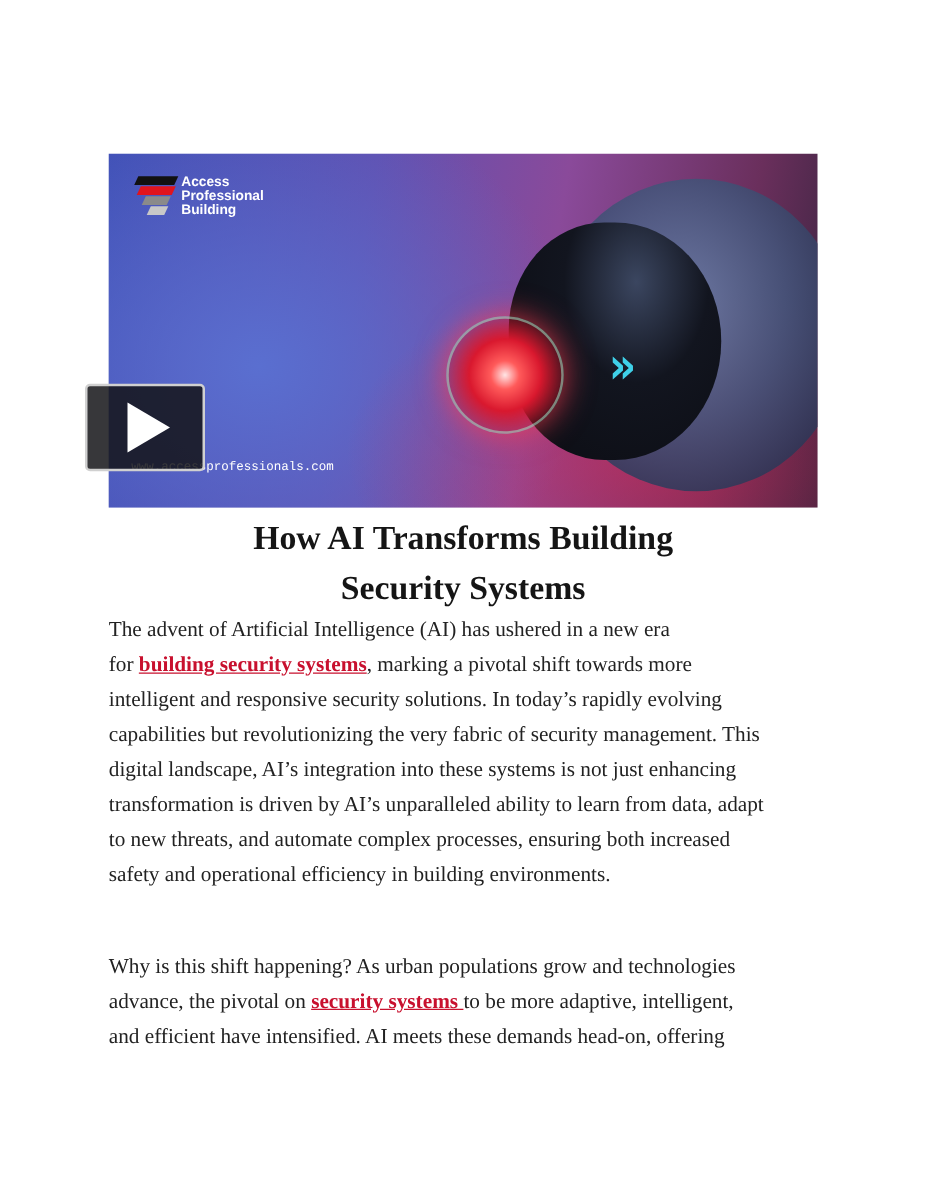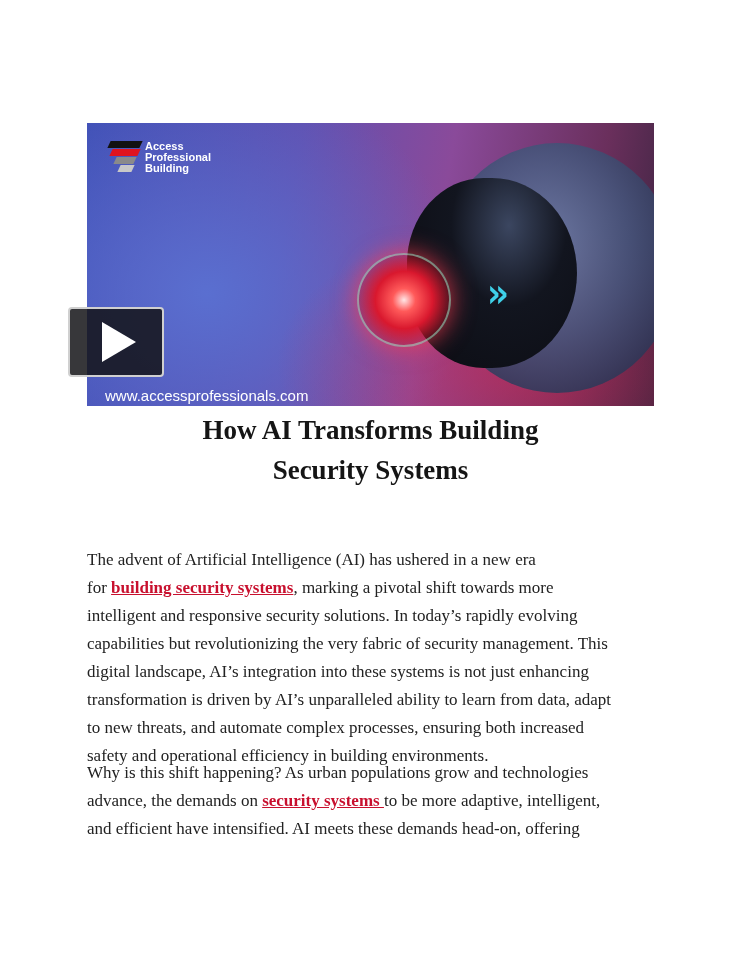--- a/index.html
+++ b/index.html
@@ -43,38 +43,38 @@
   .logo-mark .s4 { left: 14px; top: 24px; width: 14px; background: #c8c8c8; }
   .logo-text {
     font-family: Liberation Sans, sans-serif; color: #fff; font-weight: bold;
     font-size: 11px; line-height: 11px;
   }
   .hero-title {
     position: absolute; left: 18px; top: 187px; color: #fff; font-family: "DejaVu Sans", "Liberation Sans", sans-serif;
     font-size: 19px; line-height: 26px; font-weight: 500;
   }
   .hero-url {
-    position: absolute; left: 18px; top: 264px; color: #fff; font-family: Liberation Sans, sans-serif;
-    font-size: 15px;
+    position: absolute; left: 18px; top: 246px; color: #fff; font-family: Liberation Mono, monospace;
+    font-size: 10px;
   }
   .play-button {
     position: absolute; left: 68px; top: 307px; width: 96px; height: 70px; box-sizing: border-box;
     background: rgba(20,20,24,0.85); border: 2px solid #d0d0d0; border-radius: 4px; cursor: pointer;
     display: flex; align-items: center; justify-content: center;
   }
   .play-icon { width: 0; height: 0; border-top: 20px solid transparent; border-bottom: 20px solid transparent; border-left: 34px solid #ffffff; margin-left: 6px; }
   .doc-title {
     position: absolute; left: 87px; top: 410px; width: 567px; margin: 0; text-align: center;
     font-family: "Liberation Serif", "DejaVu Serif", serif; font-weight: bold; font-size: 27px; line-height: 40px; color: #151515;
   }
   .para {
     position: absolute; left: 87px; width: 570px; margin: 0;
     font-family: "Liberation Serif", "DejaVu Serif", serif; font-size: 17px; line-height: 28px; color: #222;
   }
-  .p1 { top: 546px; }
+  .p1 { top: 490px; }
   .p2 { top: 759px; }
   .line { display: block; white-space: nowrap; }
   a.inline-link { color: #c8102e; font-weight: bold; text-decoration: underline; }
 </style>
 </head>
 <body>
 
 <div class="hero">
   <div class="camera-ring"></div>
   <div class="camera-body"></div>
@@ -113,15 +113,15 @@
   <span class="line">intelligent  and responsive security solutions. In today’s rapidly evolving</span>
   <span class="line">capabilities  but revolutionizing  the very fabric of security management. This</span>
   <span class="line">digital  landscape, AI’s integration  into these systems is not just enhancing</span>
   <span class="line">transformation is driven by AI’s unparalleled  ability to learn from data, adapt</span>
   <span class="line">to new threats, and automate complex processes, ensuring both increased</span>
   <span class="line">safety and operational efficiency in building  environments.</span>
 </p>
 
 <p class="para p2">
   <span class="line">Why is this shift happening? As urban populations  grow and technologies</span>
-  <span class="line"><span>advance, the demands on </span><a class="inline-link" href="#">security systems </a><span>to be more adaptive, intelligent,</span></span>
+  <span class="line"><span>advance, the pivotal on </span><a class="inline-link" href="#">security systems </a><span>to be more adaptive, intelligent,</span></span>
   <span class="line">and efficient have intensified.  AI meets these demands head-on, offering</span>
 </p>
 
 </body></html>

